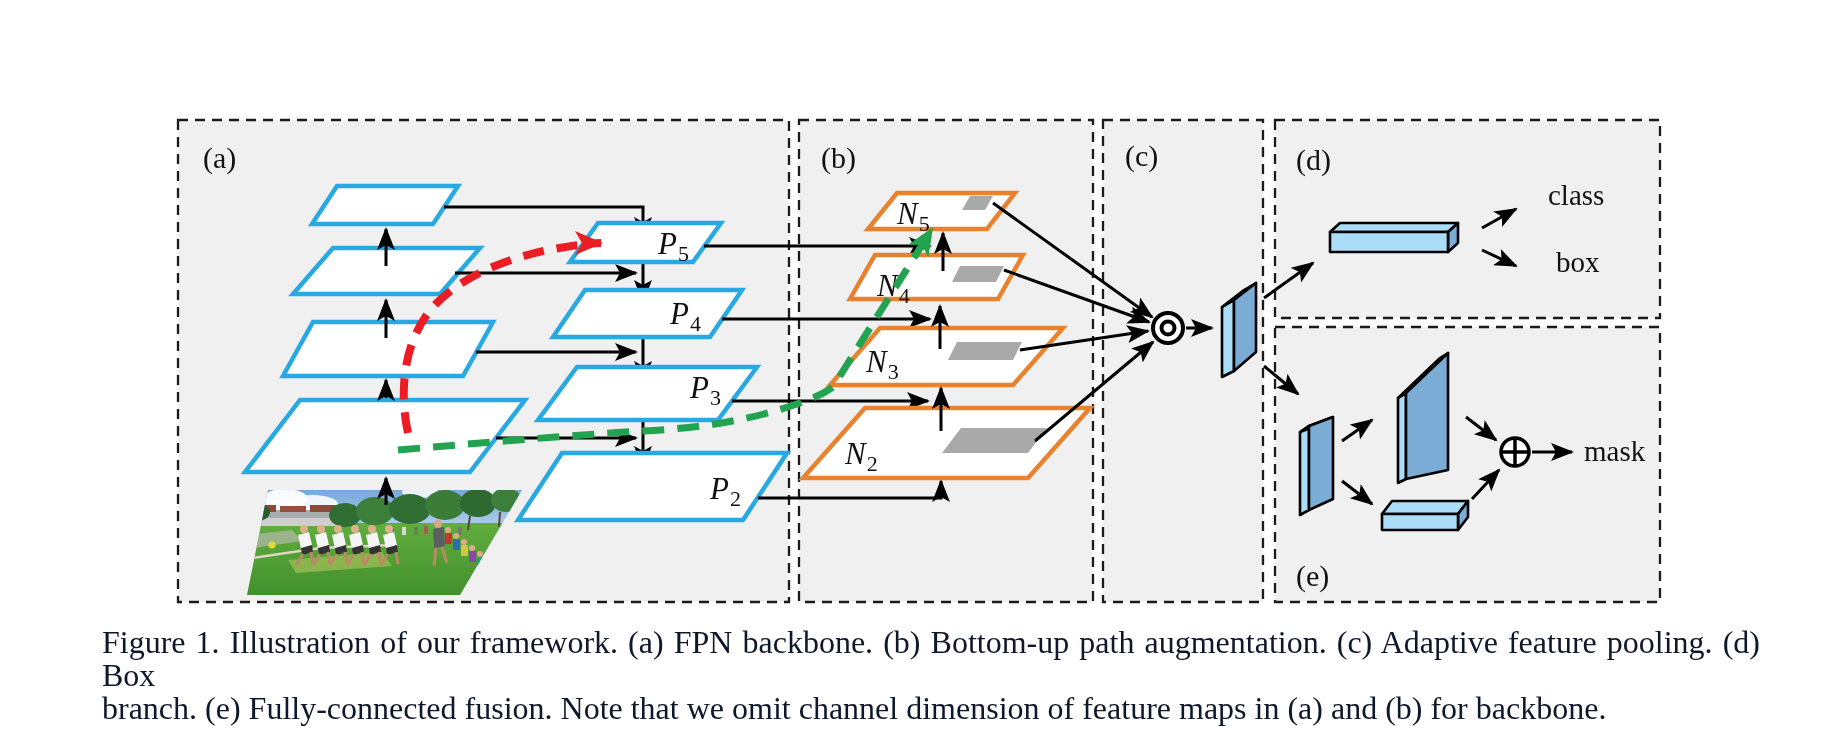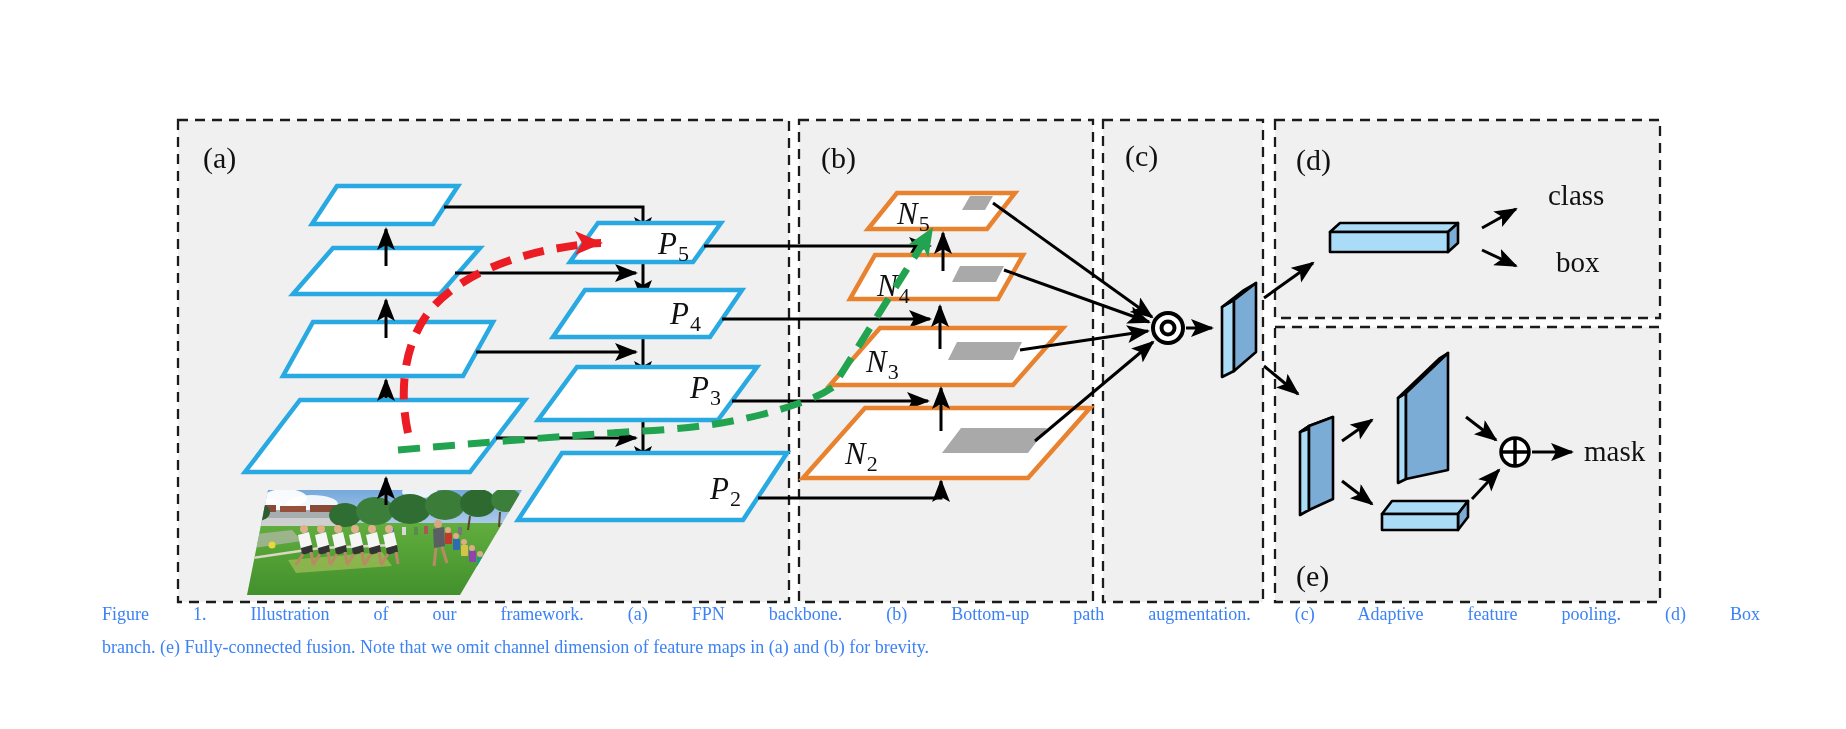--- a/index.html
+++ b/index.html
@@ -15,21 +15,21 @@
   .f-light{fill:var(--solid-light,#aadcf8);}
   .f-mid{fill:var(--solid-mid,#7bacd5);}
   .redp{stroke:var(--shortcut-red,#ec1c24);stroke-width:8;stroke-dasharray:21 13;fill:none;stroke-linecap:butt;}
   .greenp{stroke:var(--shortcut-green,#22a350);stroke-width:7;stroke-dasharray:22 13;fill:none;}
   .plab{font-size:30px;fill:#111;}
   .lvl{font-size:31px;fill:#111;}
   .lvl .b{font-style:italic;}
   .lvl .s{font-size:22px;}
   .olab{font-size:29px;fill:#111;}
   text{font-family:"Liberation Serif","DejaVu Serif",serif;}
-  #caption{position:absolute;left:102px;top:598px;width:1658px;font-size:18px;line-height:33px;color:#3b82f6;}
+  #caption{position:absolute;left:102px;top:626px;width:1658px;font-size:32px;line-height:33px;color:#0f172a;}
   #caption .cl1{text-align:justify;text-align-last:justify;}
   #caption .cl2{text-align:left;}
 </style>
 </head>
 <body>
 
 <div id="page">
 
 <svg width="1846" height="615" viewBox="0 0 1846 615">
   <defs>
@@ -319,16 +319,16 @@
     <line class="bl" x1="1532" y1="452" x2="1572" y2="452" marker-end="url(#mkb)"></line>
     <text class="olab" x="1584" y="461">mask</text>
   </g>
 
   <path class="redp" d="M 408 433 C 399 392 404 347 426 316 C 450 281 503 259 548 250 C 575 245 591 243 601 243" marker-end="url(#mkr)"></path>
   <path class="greenp" d="M 398 450 C 480 443 560 436 643 431 C 700 428 740 421 775 411 C 805 402 820 396 833 387 L 932 229" marker-end="url(#mkg)"></path>
 </svg>
 
 <div id="caption">
   <div class="cl1">Figure 1. Illustration of our framework. (a) FPN backbone. (b) Bottom-up path augmentation. (c) Adaptive feature pooling. (d) Box</div>
-  <div class="cl2">branch. (e) Fully-connected fusion. Note that we omit channel dimension of feature maps in (a) and (b) for brevity.</div>
+  <div class="cl2">branch. (e) Fully-connected fusion. Note that we omit channel dimension of feature maps in (a) and (b) for backbone.</div>
 </div>
 
 </div>
 
 </body></html>

